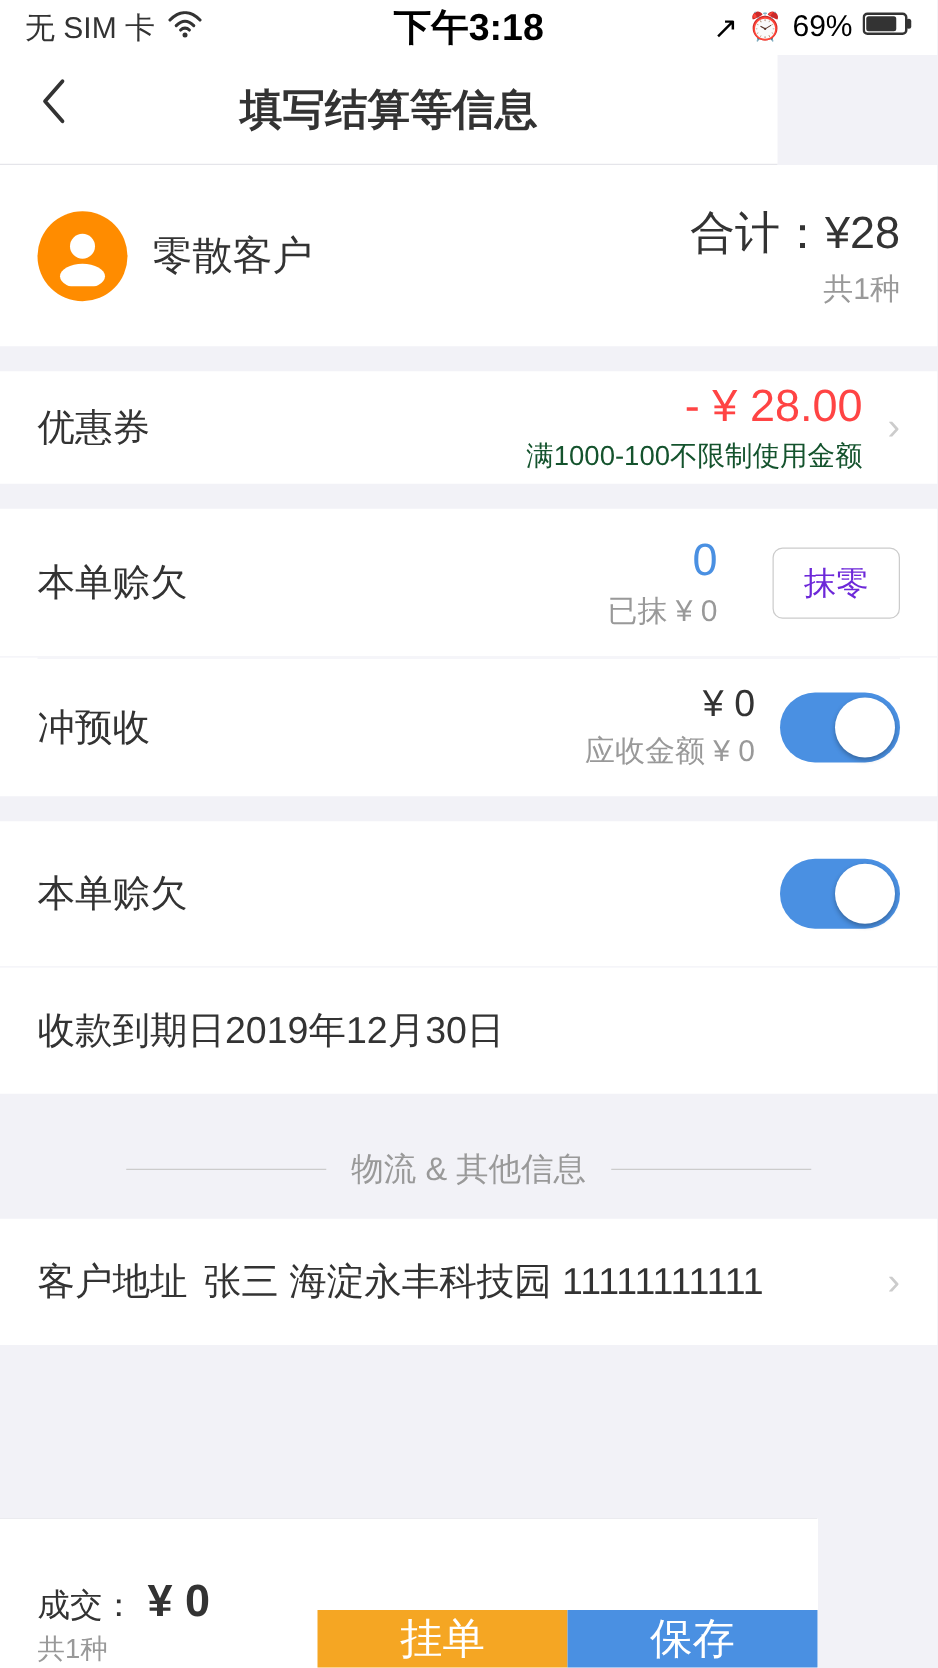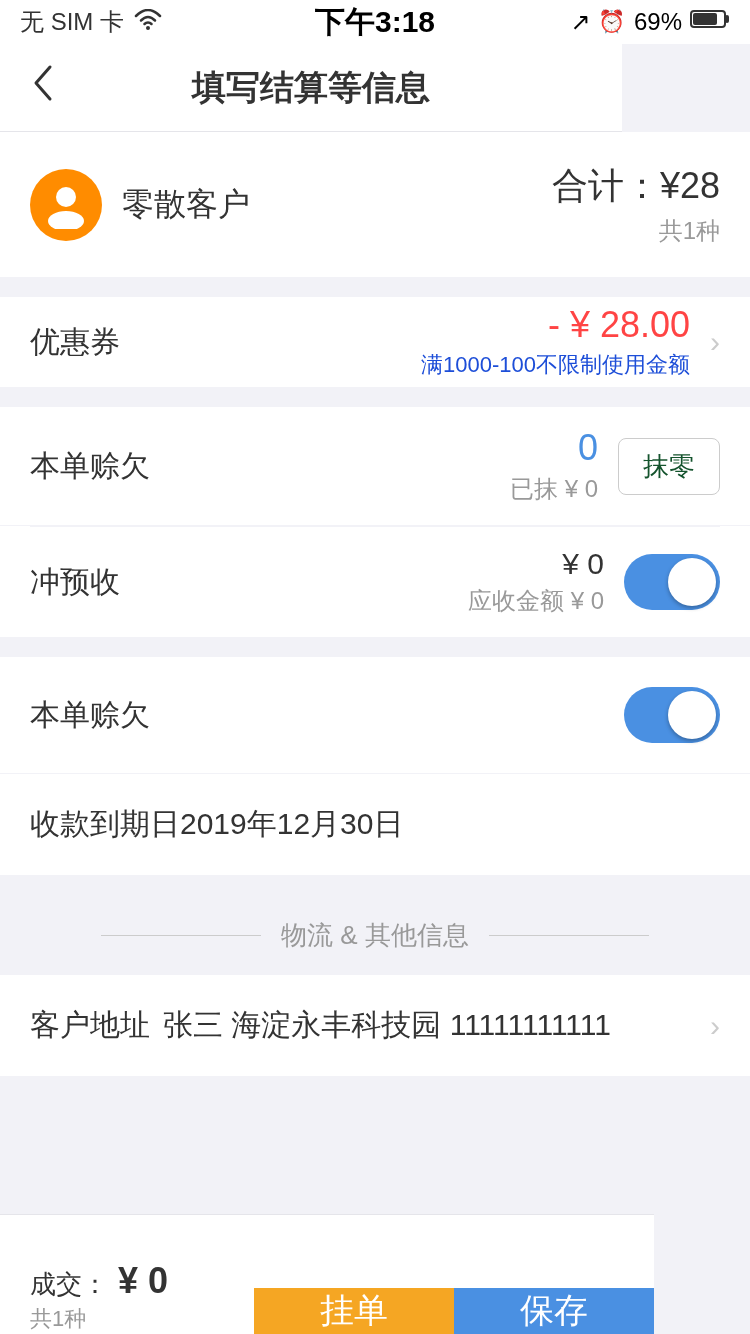--- a/index.html
+++ b/index.html
@@ -48,20 +48,21 @@
     
     .nav-bar {
       width: 622px;
       height: 88px;
       background: #fff;
       display: flex;
       align-items: center;
       justify-content: center;
       position: relative;
       border-bottom: 1px solid #e5e5ea;
+      font-family: Liberation Mono, monospace;
     }
     .nav-back {
       position: absolute;
       left: 30px;
       font-size: 40px;
       color: #333;
       cursor: pointer;
     }
     .nav-title {
       font-size: 34px;
@@ -162,39 +163,40 @@
     }
 
     
     .coupon-value {
       font-size: 36px;
       color: #ff4444;
       font-weight: 400;
     }
     .coupon-sub {
       font-size: 22px;
-      color: #1d4ed8;
+      color: #14532d;
       margin-top: 4px;
       margin-left: 24px;
     }
     .chevron {
       font-size: 30px;
       color: #ccc;
       margin-left: 10px;
     }
 
     
     .round-btn {
       border: 1px solid #ccc;
       border-radius: 8px;
       padding: 10px 24px;
       font-size: 26px;
-      color: #14532d;
+      color: #6d28d9;
       background: #fff;
       cursor: pointer;
+      margin-left: 24px;
     }
 
     
     .toggle {
       width: 96px;
       height: 56px;
       border-radius: 28px;
       background: #4a90e2;
       position: relative;
       cursor: pointer;

